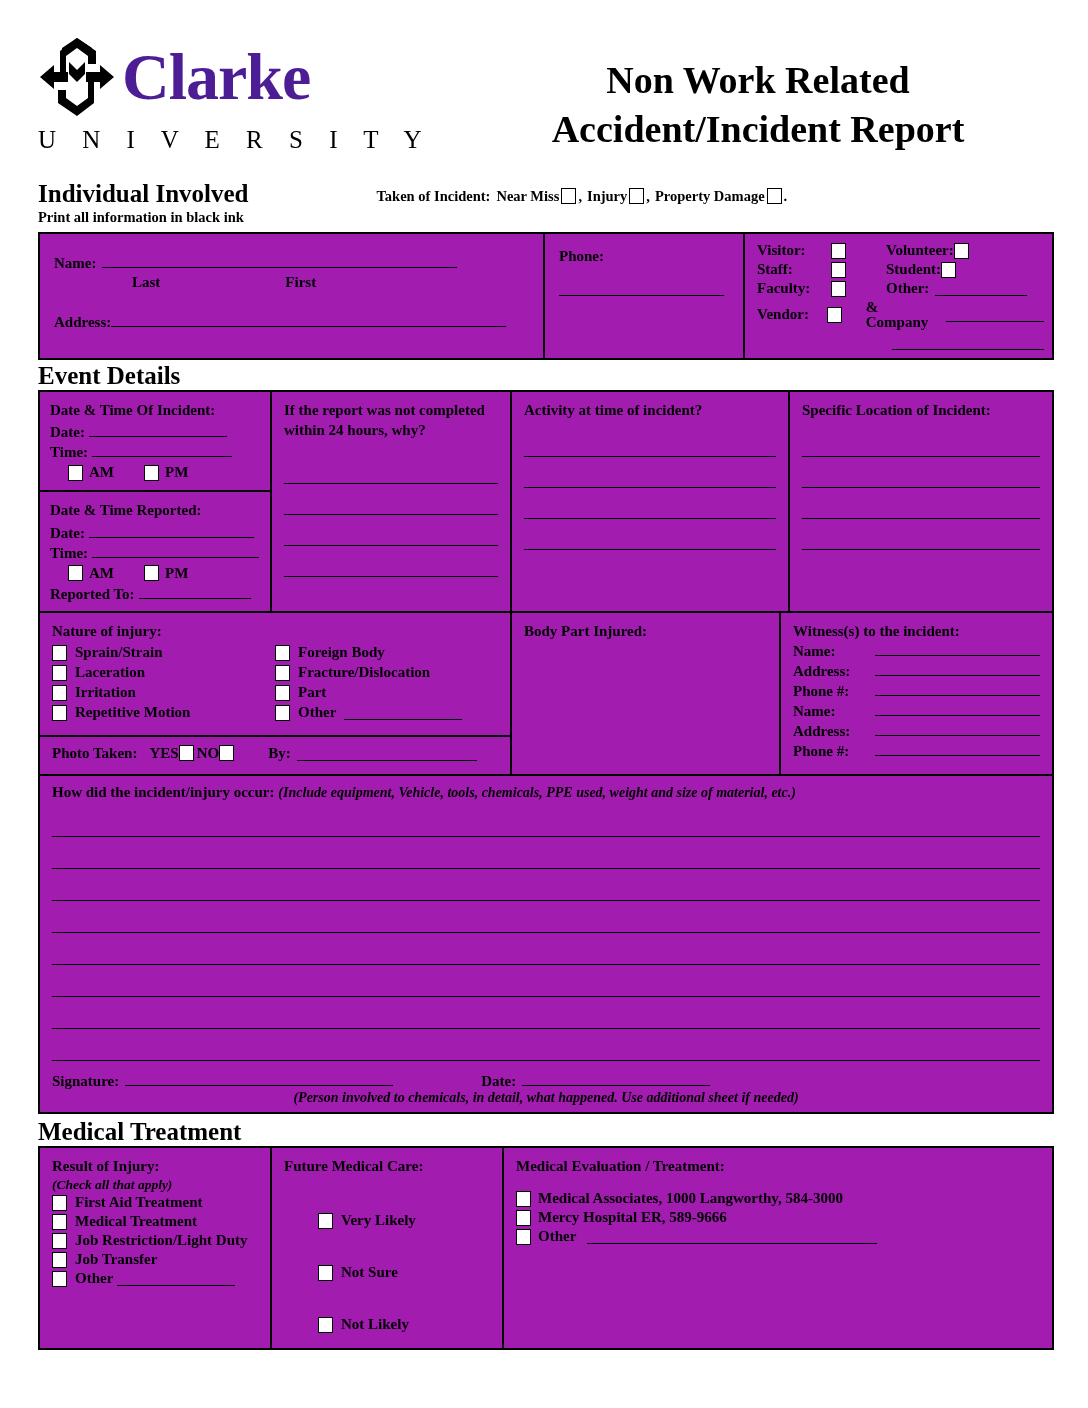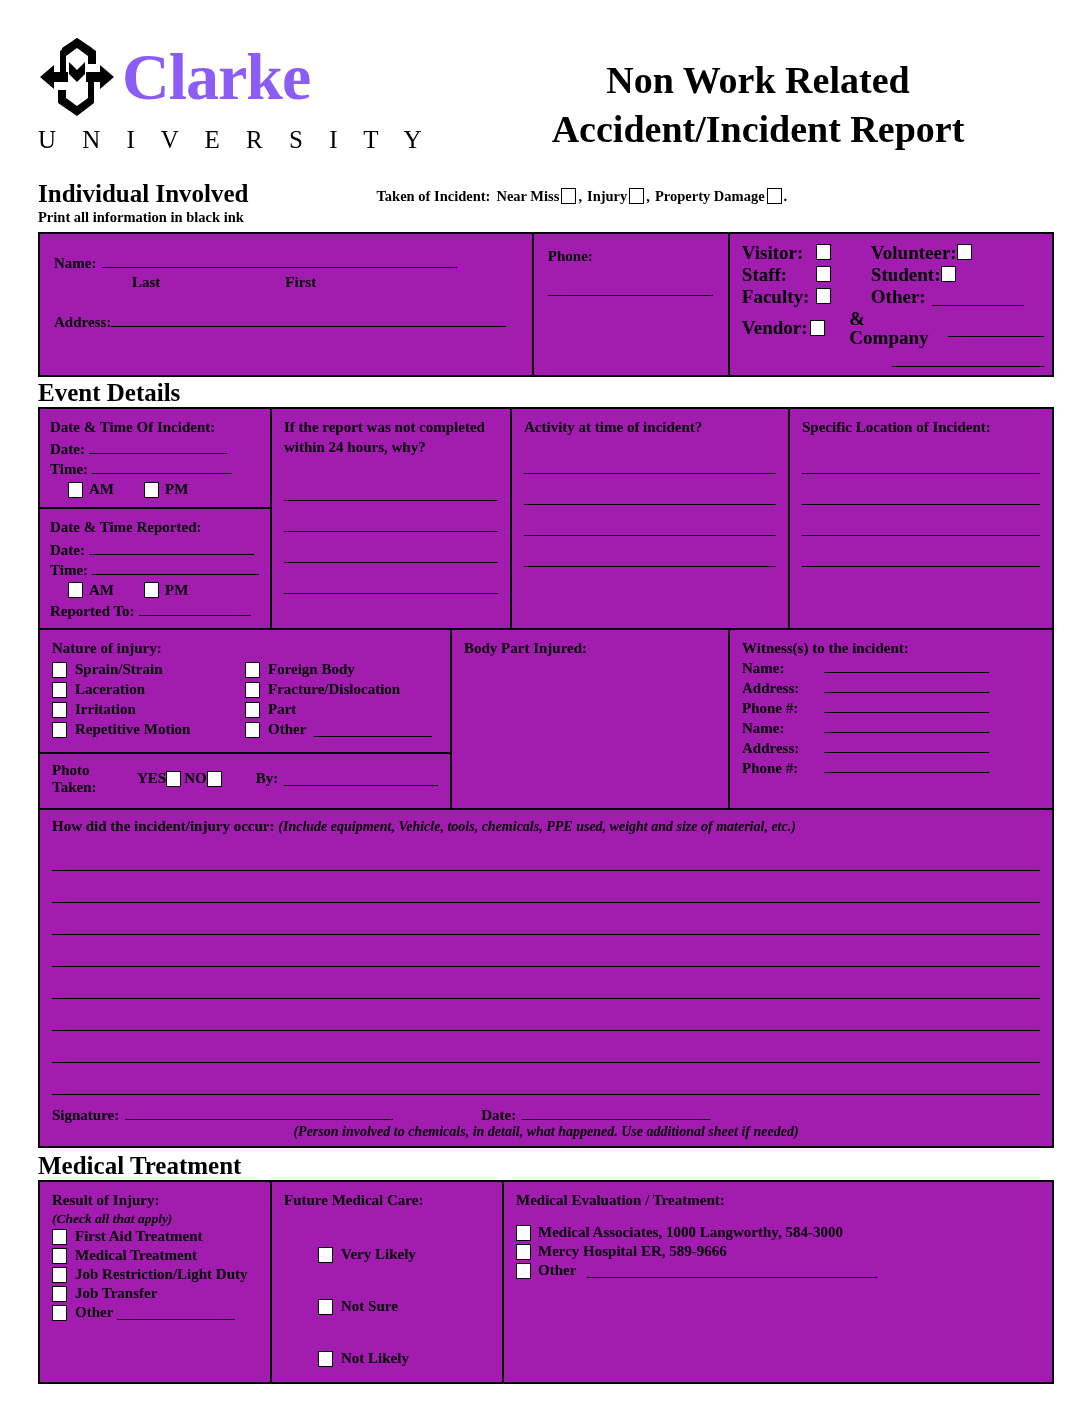--- a/index.html
+++ b/index.html
@@ -21,21 +21,21 @@
     display: flex; align-items: flex-start;
     padding: 34px 30px 0 38px;
     height: 180px;
   }
   .brand { width: 420px; position: relative; }
   .brand-row { display: flex; align-items: center; }
   .logo-mark { width: 78px; height: 86px; flex: 0 0 78px; margin-right: 6px; }
   .brand-word {
     font-family: "Liberation Serif", "DejaVu Serif", serif;
     font-weight: bold; font-size: 66px; line-height: 0.95;
-    letter-spacing: -1px; color:#8b5cf6;
+    letter-spacing: -1px; color:#4c1d95;
   }
   .brand-sub {
     font-family: "Liberation Serif", "DejaVu Serif", serif;
     font-size: 25px; letter-spacing: 10px; font-weight: normal;
     text-align: left; padding-right: 6px; margin-top: 6px;
   }
   .doc-title {
     flex: 1; text-align: center;
     font-weight: bold; font-size: 38px; line-height: 1.28;
     padding-top: 22px; letter-spacing: 0px;
@@ -94,41 +94,41 @@
   }
 
   
   .ind-name { width: 505px; padding: 18px 14px 6px 14px; }
   .ind-phone { width: 200px; padding: 12px 14px; }
   .ind-class { flex: 1; padding: 9px 8px 6px 12px; }
 
   .namefield { display: flex; align-items: baseline; }
   .lastfirst { display: flex; font-weight: bold; font-size: 15px; margin-top: 1px; }
 
-  .class-line { display: flex; align-items: center; font-weight: bold; font-size: 19px; line-height: 1.0; margin-bottom: 3px; }
+  .class-line { display: flex; align-items: center; font-weight: bold; font-size: 15px; line-height: 1.0; margin-bottom: 3px; }
   .class-line .k { width: 74px; }
   .class-line .k2 { width: 92px; text-align: left; }
 
   
   .ev-dt { width: 232px; padding: 0; }
   .ev-why { width: 240px; padding: 8px 12px 6px 12px; }
   .ev-act { width: 278px; padding: 8px 12px 6px 12px; }
   .ev-loc { flex: 1; padding: 8px 12px 6px 12px; }
 
   .dtblock { padding: 8px 10px 7px 10px; }
   .dtblock .lbl { margin-bottom: 2px; }
   .fieldline { display: flex; align-items: baseline; font-weight: bold; font-size: 15px; margin-bottom: 1px; }
   .fieldline .fl-lbl { margin-right: 4px; }
   .ampm { display: flex; align-items: center; gap: 6px; margin: 3px 0 2px 18px; font-weight: bold; font-size: 15px; }
   .ampm .gap { width: 18px; }
 
   .ruleset > div { border-bottom: 1.4px solid #000; height: 31px; }
 
   
-  .noi { width: 412px; padding: 0; }
+  .noi { width: 472px; padding: 0; }
   .noi-inner { padding: 8px 12px 10px 12px; }
   .noi-cols { display: flex; margin-top: 4px; }
   .noi-col { width: 236px; }
   .noi-item { display: flex; align-items: center; gap: 8px; font-weight: bold; font-size: 15px; line-height: 1.0; margin-bottom: 4px; }
   .photo-row { border-top: 2px solid #000; padding: 8px 12px 12px 12px; display: flex; align-items: center; font-weight: bold; font-size: 15px; }
 
   .bpi { width: 278px; padding: 8px 12px; }
   .wit { flex: 1; padding: 8px 12px 6px 12px; }
   .wit-line { display: flex; align-items: baseline; font-weight: bold; font-size: 15px; margin-bottom: 1px; }
   .wit-line .wl { width: 82px; }

